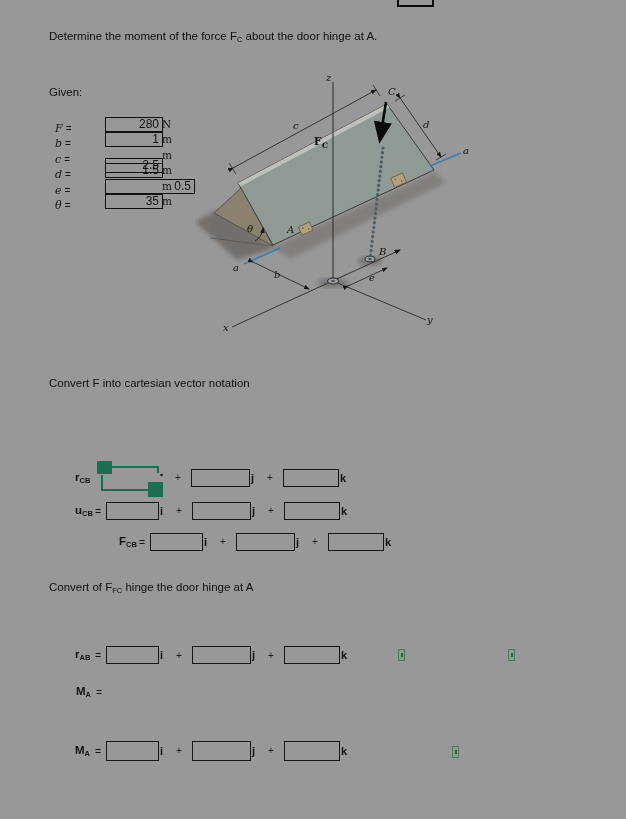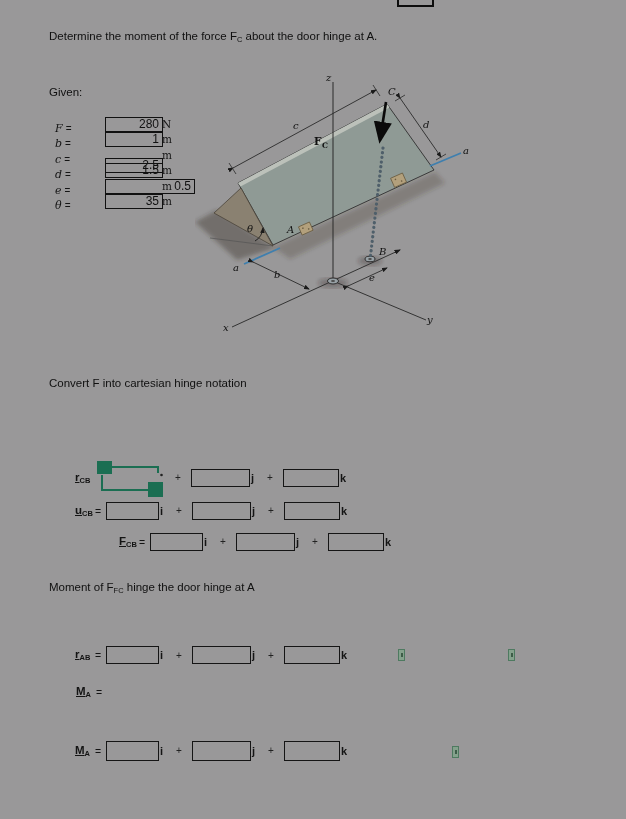--- a/index.html
+++ b/index.html
@@ -16,21 +16,21 @@
   .gsym{font-family:"DejaVu Serif", serif;font-style:italic;font-size:11px;}
   .geq{font-size:10px;margin-left:3px;}
   .gbox{
     position:absolute;left:105px;width:53px;height:13px;
     border:1px solid #111;background:transparent;
     font-size:12px;text-align:right;padding:0 3px 0 0;color:#111;
     box-sizing:content-box;line-height:13px;
   }
   .gunit{position:absolute;left:162px;font-family:"DejaVu Serif", serif;font-size:10.5px;}
   .eqrow{position:absolute;display:flex;align-items:center;}
-  .veclbl{font-weight:bold;font-size:11.5px;width:20px;text-align:left;text-decoration:underline;}
+  .veclbl{font-weight:bold;font-size:11.5px;width:20px;text-align:left;}
   .veclbl .sub{font-weight:bold;font-size:7.5px;}
   .eqsign{width:11px;font-size:10.5px;text-align:left;}
   .abox{
     border:1.5px solid #151515;background:transparent;height:16px;
     font-size:11px;padding:0 2px;color:#111;outline:none;
   }
   .w1{width:47px;} .w2{width:53px;} .w3{width:50px;}
   .ijk{font-weight:bold;font-size:11px;width:16px;padding-left:1px;}
   .plus{font-size:10px;width:16px;color:#222;}
   .tofu{
@@ -156,21 +156,21 @@
   <text x="92" y="163">A</text>
   <text x="52" y="162">θ</text>
   <text x="38" y="201">a</text>
   <text x="79" y="208">b</text>
   <text x="184" y="185">B</text>
   <text x="174" y="211">e</text>
   <text x="28" y="261">x</text>
   <text x="232" y="253">y</text>
 </svg>
 
-<div class="abs hdr" style="left:49px;top:377px;">Convert F into cartesian hinge notation</div>
+<div class="abs hdr" style="left:49px;top:377px;">Convert F into cartesian vector notation</div>
 
 <div class="eqrow" style="left:75px;top:468px;height:19px;">
   <span class="veclbl"><span>r</span><span class="sub">CB</span></span>
 </div>
 <svg class="abs" style="left:95px;top:455px;" width="92" height="46" viewBox="0 0 92 46">
   <rect x="2" y="6" width="15" height="13" fill="#1b6e52"></rect>
   <rect x="53" y="27" width="15" height="15" fill="#1b6e52"></rect>
   <polyline points="17,12 63,12 63,18" fill="none" stroke="#1b6e52" stroke-width="2"></polyline>
   <polyline points="53,35 7,35 7,20" fill="none" stroke="#1b6e52" stroke-width="2"></polyline>
   <circle cx="66.5" cy="20" r="1.3" fill="#222"></circle>
@@ -203,21 +203,21 @@
   <input class="abox w1" style="">
   <span class="ijk">i</span>
   <span class="plus">+</span>
   <input class="abox w2" style="">
   <span class="ijk">j</span>
   <span class="plus">+</span>
   <input class="abox w3" style="">
   <span class="ijk">k</span>
 </div>
 
-<div class="abs hdr" style="left:49px;top:581px;"><span>Moment of F</span><span class="sub">FC</span><span> hinge the door hinge at A</span></div>
+<div class="abs hdr" style="left:49px;top:581px;"><span>Convert of F</span><span class="sub">FC</span><span> hinge the door hinge at A</span></div>
 
 <div class="eqrow" style="left:75px;top:645px;height:20px;justify-content:flex-end;">
   <span class="veclbl"><span>r</span><span class="sub">AB</span></span>
   <span class="eqsign">=</span>
   <input class="abox w1" style="">
   <span class="ijk">i</span>
   <span class="plus">+</span>
   <input class="abox w2" style="">
   <span class="ijk">j</span>
   <span class="plus">+</span>

